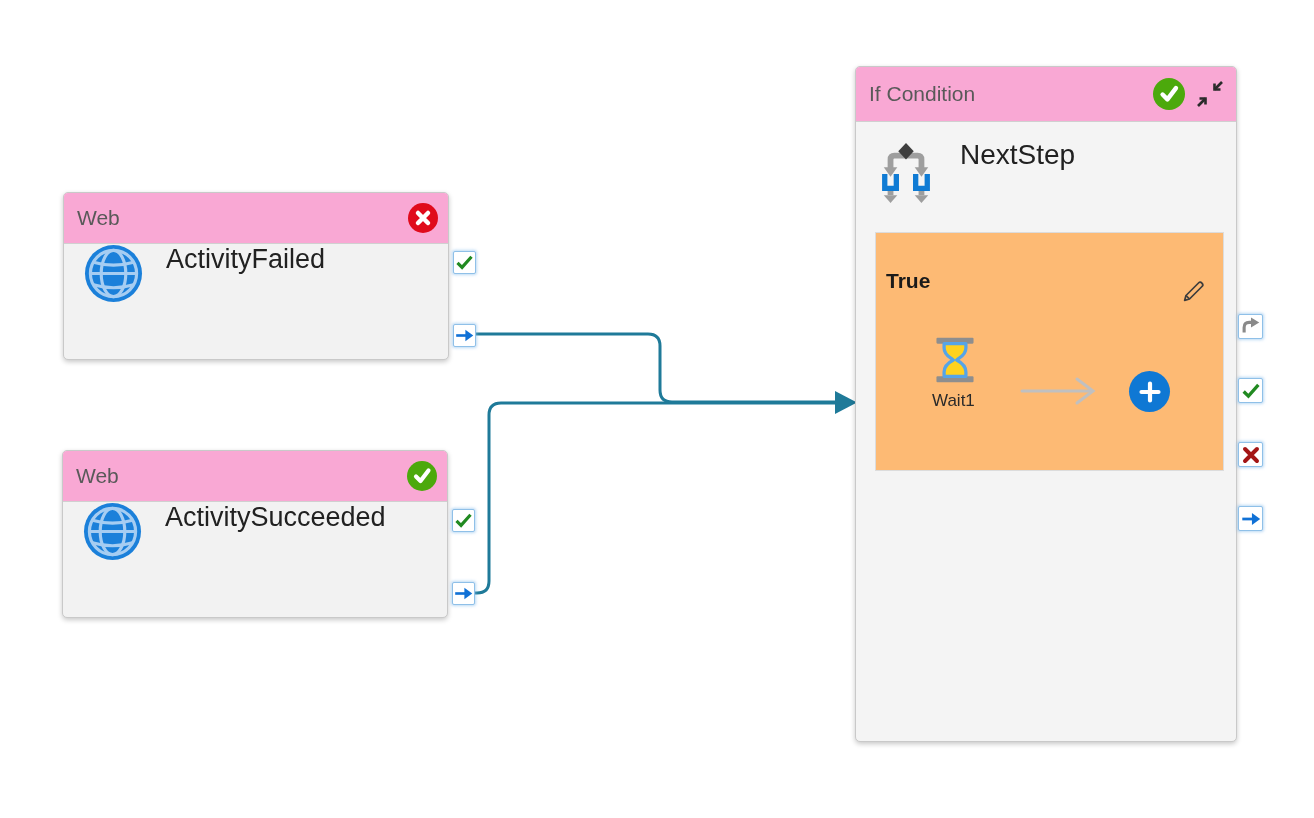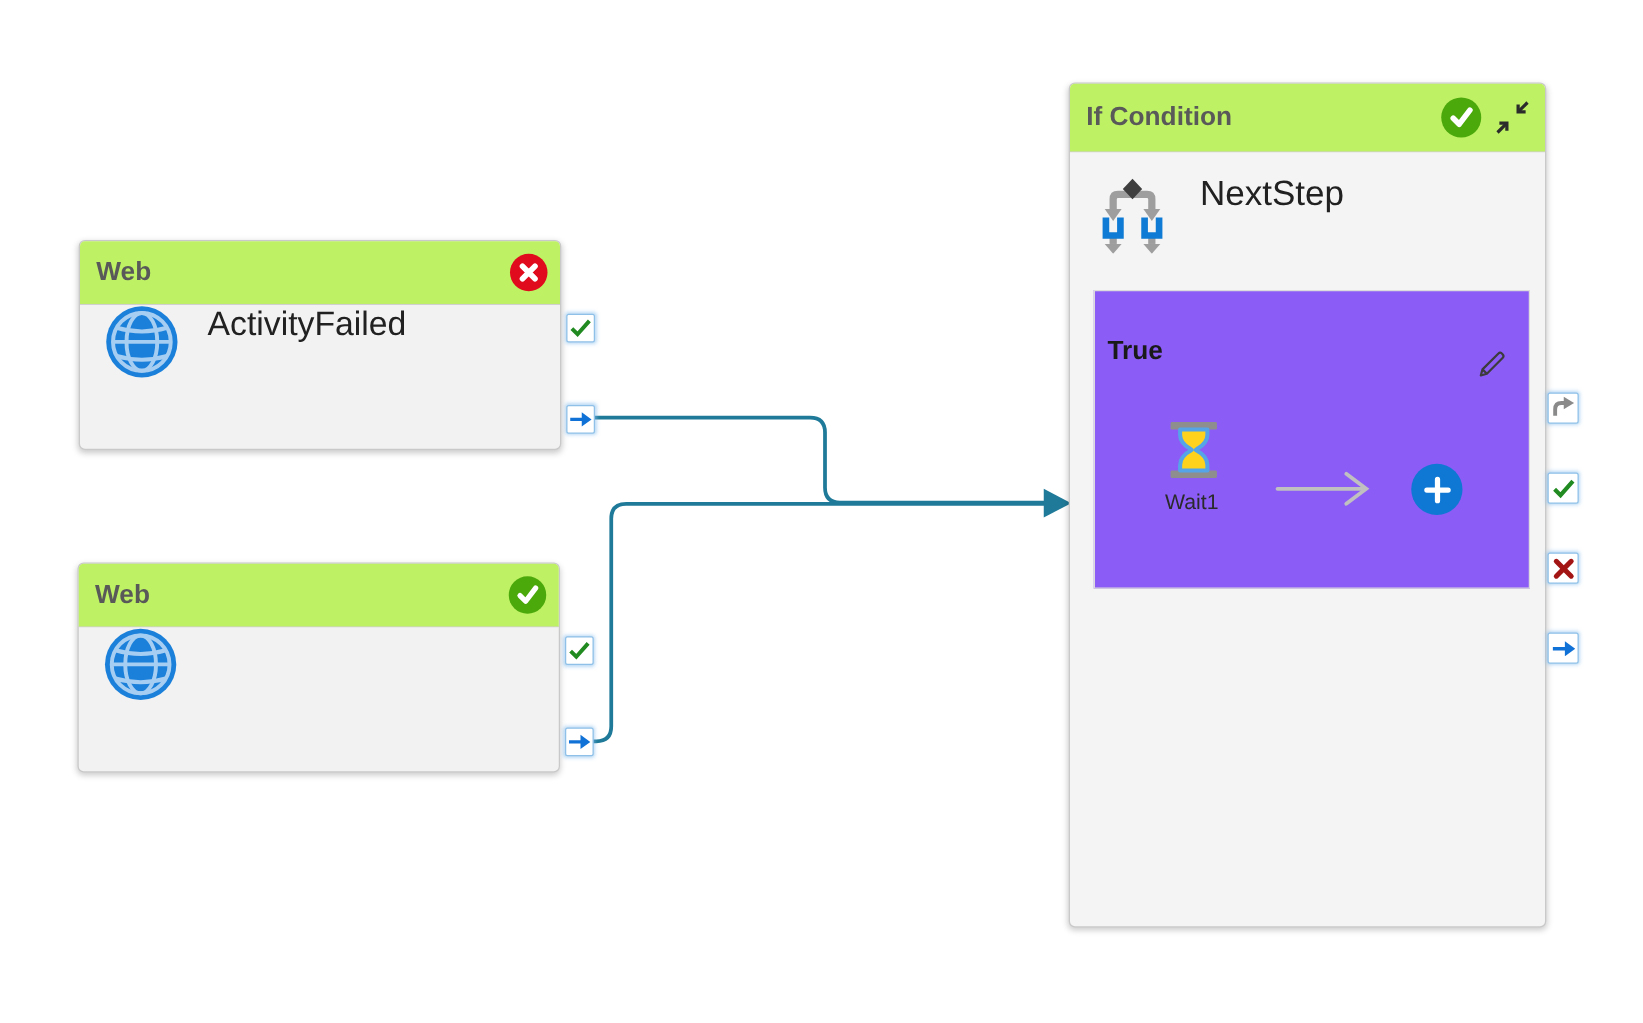--- a/index.html
+++ b/index.html
@@ -3,44 +3,44 @@
 <meta charset="utf-8">
 <style>
   html,body{margin:0;padding:0;}
   body{font-family:"Liberation Sans", sans-serif; background:#fff;}
   .canvas{position:relative; width:1314px; height:818px; background:#ffffff; overflow:hidden;}
 
   svg.connectors{position:absolute; left:0; top:0; z-index:1;}
 
   .node{position:absolute; background:#f2f2f2; border:1px solid #c9c9c9; border-radius:5px;
         box-shadow:0 2px 5px rgba(0,0,0,.22); z-index:2;}
-  .node-header{height:50px; background:#bef264; border-bottom:1px solid #d0d0d0;
+  .node-header{height:50px; background:#f9a8d4; border-bottom:1px solid #d0d0d0;
         border-radius:4px 4px 0 0; display:flex; align-items:center; padding:0 10px 0 13px;
-        color:#595959; font-size:21px;font-weight:bold;}
+        color:#595959; font-size:21px;}
   .badge{width:30px; height:30px; border-radius:50%; margin-left:auto; flex:0 0 auto;
         display:flex; align-items:center; justify-content:center;}
   .badge.err{background:#e00b1c;}
   .badge.ok{background:#4ca90c;}
 
   .web-body{display:flex; height:115px; padding-left:20px;}
   .web-name{margin-left:23px; font-size:27px; color:#212121;}
 
   .port{position:absolute; width:23px; height:23px; background:#ffffff;
         border:1px solid #8fc0e8; border-radius:2px; box-shadow:0 0 3px 1px rgba(130,185,235,.55);
         display:flex; align-items:center; justify-content:center; box-sizing:border-box; z-index:3;}
 
   
   .if-node{background:#f4f4f4;}
   .if-header{height:54px; font-size:21px;}
   .if-header .badge{width:32px;height:32px; margin-left:auto;}
   .collapse-btn{width:32px; height:32px; margin-left:9px; display:flex; align-items:center; justify-content:center;}
   .if-icon-row{position:absolute; left:21px; top:72px; display:flex; align-items:flex-start;}
   .if-name{margin-left:25px; font-size:28px; color:#212121;}
 
-  .branch{position:absolute; left:19px; width:349px; background:#8b5cf6; border:1px solid #dcdcdc; box-sizing:border-box;}
+  .branch{position:absolute; left:19px; width:349px; background:#fdba74; border:1px solid #dcdcdc; box-sizing:border-box;}
   .branch-label{position:absolute; left:10px; font-size:21px; font-weight:700; color:#1a1a1a;}
   .pencil-btn{position:absolute; left:303px; width:30px; height:30px; display:flex; align-items:center; justify-content:center;}
 
   .wait-activity{position:absolute; left:56px; top:103px; width:52px; }
   .wait-label{font-size:17px; color:#2a2a2a; margin-top:3px;}
   .plus-btn{position:absolute; width:41px; height:41px; border-radius:50%; background:#0f78d4;
         display:flex; align-items:center; justify-content:center;}
   .gray-arrow{position:absolute; left:144px; top:143px;}
 </style>
 </head>
@@ -108,20 +108,21 @@
           <circle cx="30" cy="30" r="29" fill="#1b80da"></circle>
           <g stroke="#a6cdf2" stroke-width="3.2" fill="none">
             <circle cx="30" cy="30" r="23.5"></circle>
             <ellipse cx="30" cy="30" rx="12.5" ry="23.5"></ellipse>
             <path d="M7 30 H53"></path>
             <path d="M9.5 18.5 Q30 24.5 50.5 18.5"></path>
             <path d="M9.5 41.5 Q30 47.5 50.5 41.5"></path>
           </g>
         </svg>
       </span>
+      <span class="web-name">ActivitySucceeded</span>
     </div>
     <div class="port" style="left:389px; top:58px;">
       <svg width="21" height="21" viewBox="0 0 24 24">
         <path d="M4 12.5 L9.2 17.6 L20 5.4" stroke="#218a21" stroke-width="3.6" fill="none"></path>
       </svg>
     </div>
     <div class="port" style="left:389px; top:131px;">
       <svg width="21" height="21" viewBox="0 0 24 24">
         <path d="M2.5 12 H14" stroke="#1071d6" stroke-width="3" fill="none"></path>
         <polygon points="13,5.5 22,12 13,18.5" fill="#1071d6"></polygon>

